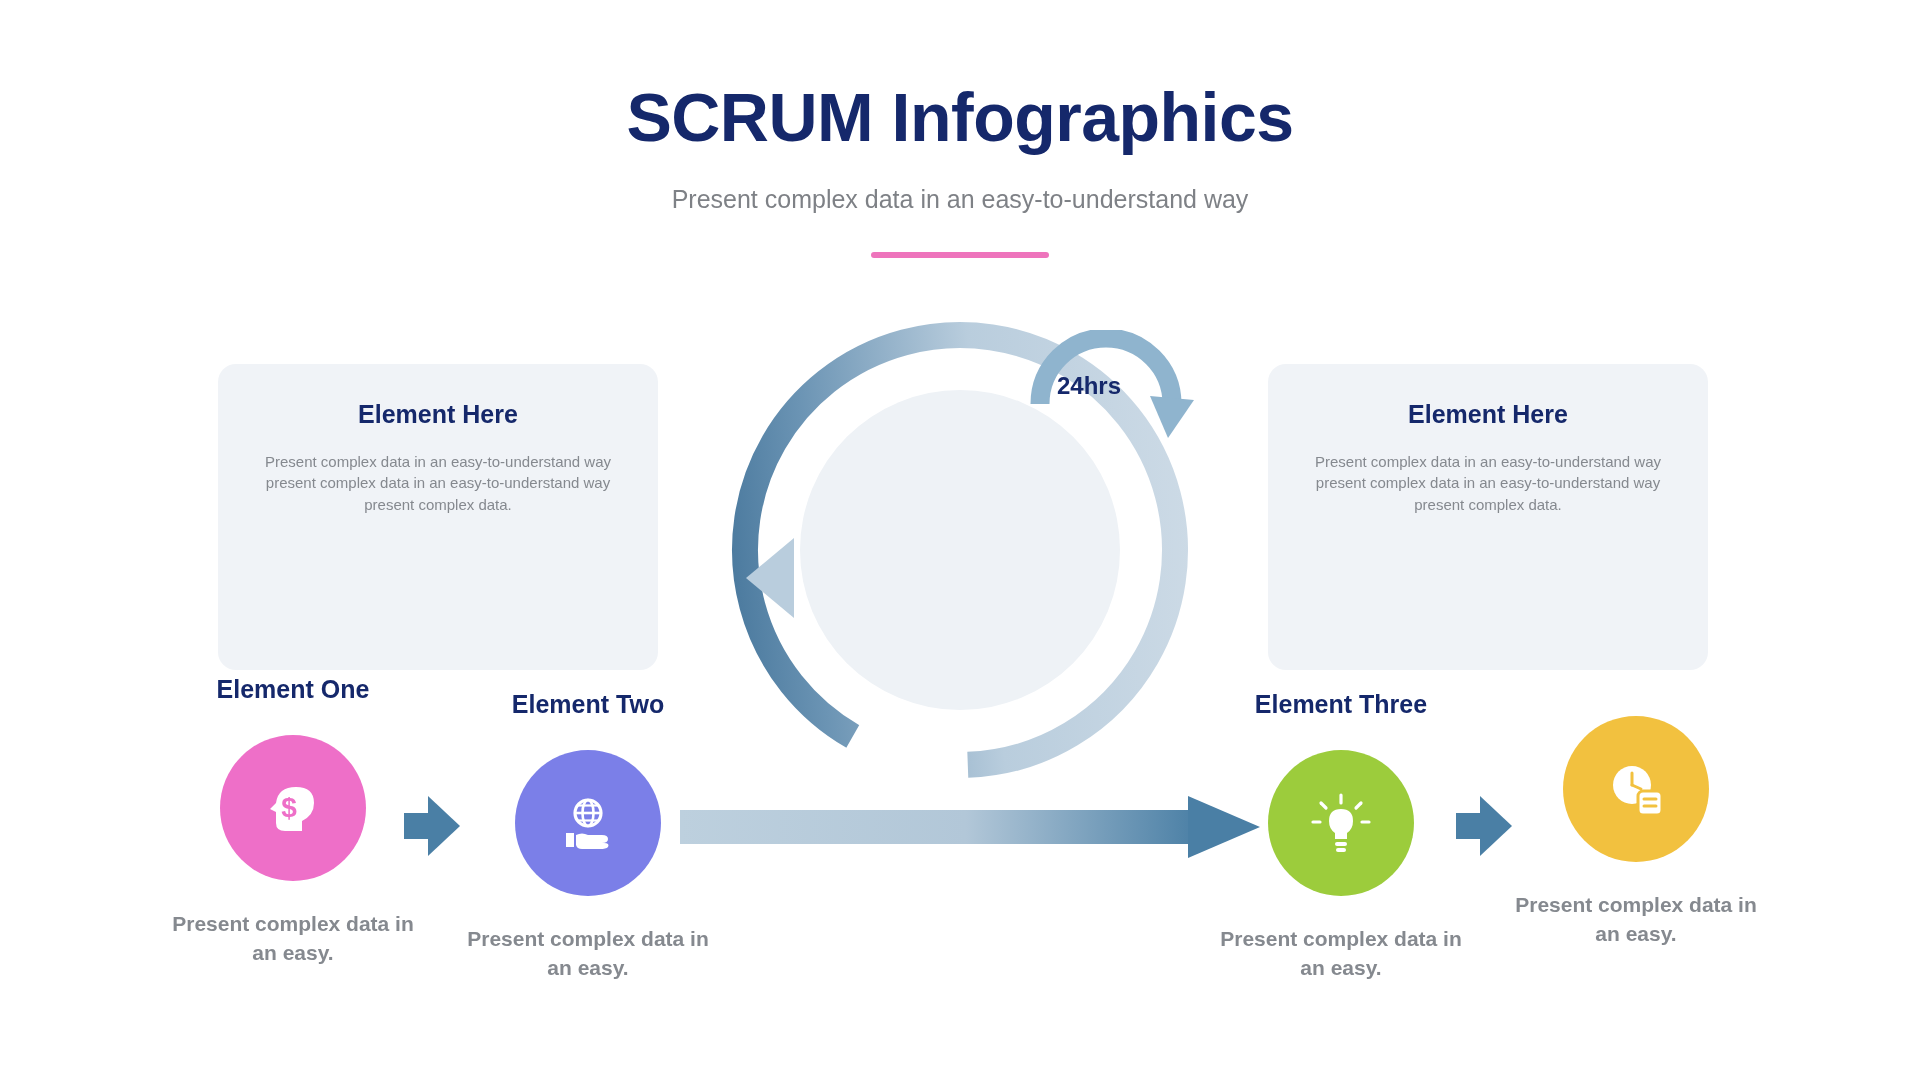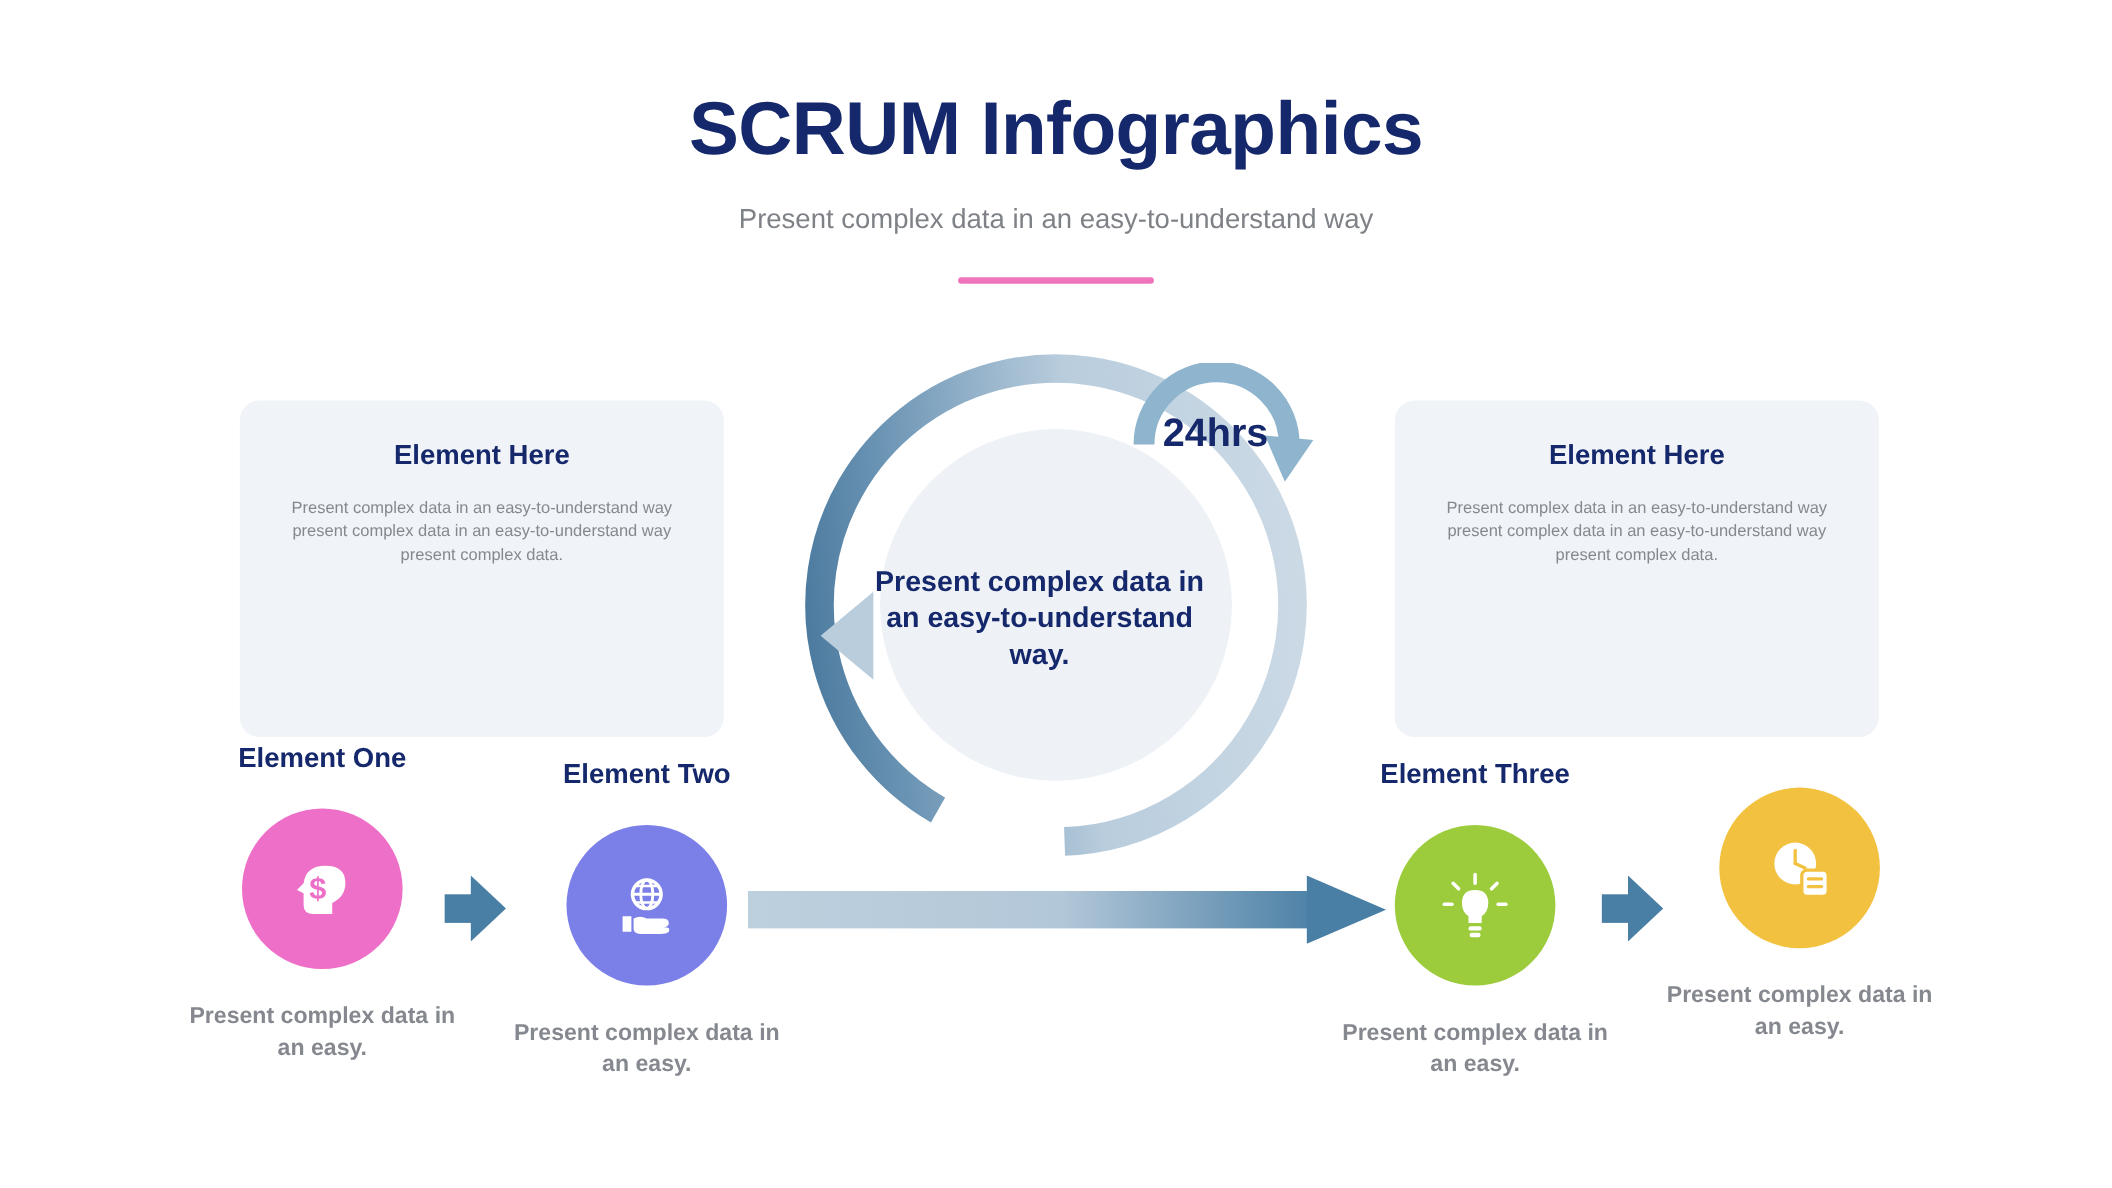--- a/index.html
+++ b/index.html
@@ -58,21 +58,21 @@
     left: 95px; top: 222px;
     width: 320px;
     text-align: center;
     font-size: 26px; font-weight: 700; line-height: 1.28;
     color: #15286b;
     pointer-events: none;
   }
   .hrs-badge {
     position: absolute;
     left: 1057px; top: 372px;
-    font-size: 36px; font-weight: 700; color: #15286b;
+    font-size: 24px; font-weight: 700; color: #15286b;
   }
 
   
   .step {
     position: absolute;
     width: 250px;
     text-align: center;
   }
   .step .step-title {
     font-size: 25px; font-weight: 700; color: #15286b;
@@ -129,21 +129,20 @@
           <stop offset="100%" stop-color="#3f7096"></stop>
         </linearGradient>
       </defs>
 
       <circle cx="270" cy="260" r="215" fill="none" stroke="url(#ringGrad)" stroke-width="26" stroke-linecap="butt" stroke-dasharray="1230 120" transform="rotate(120 270 260)"></circle>
 
       <circle cx="270" cy="260" r="160" fill="#eef2f6"></circle>
 
       <polygon points="56,288 104,248 104,328" fill="#b9cddd"></polygon>
     </svg>
-    <div class="center-text">Present complex data in an easy-to-understand way.</div>
   </div>
 
   <svg style="position:absolute;left:1022px;top:330px;" width="180" height="120" viewBox="0 0 180 120">
     <path d="M 18 74 A 56 56 0 1 1 150 74" fill="none" stroke="#8fb4ce" stroke-width="19" stroke-linecap="butt"></path>
     <polygon points="128,66 172,70 146,108" fill="#8fb4ce"></polygon>
   </svg>
   <div class="hrs-badge">24hrs</div>
 
   <svg class="long-arrow" viewBox="0 0 580 62">
     <defs>

